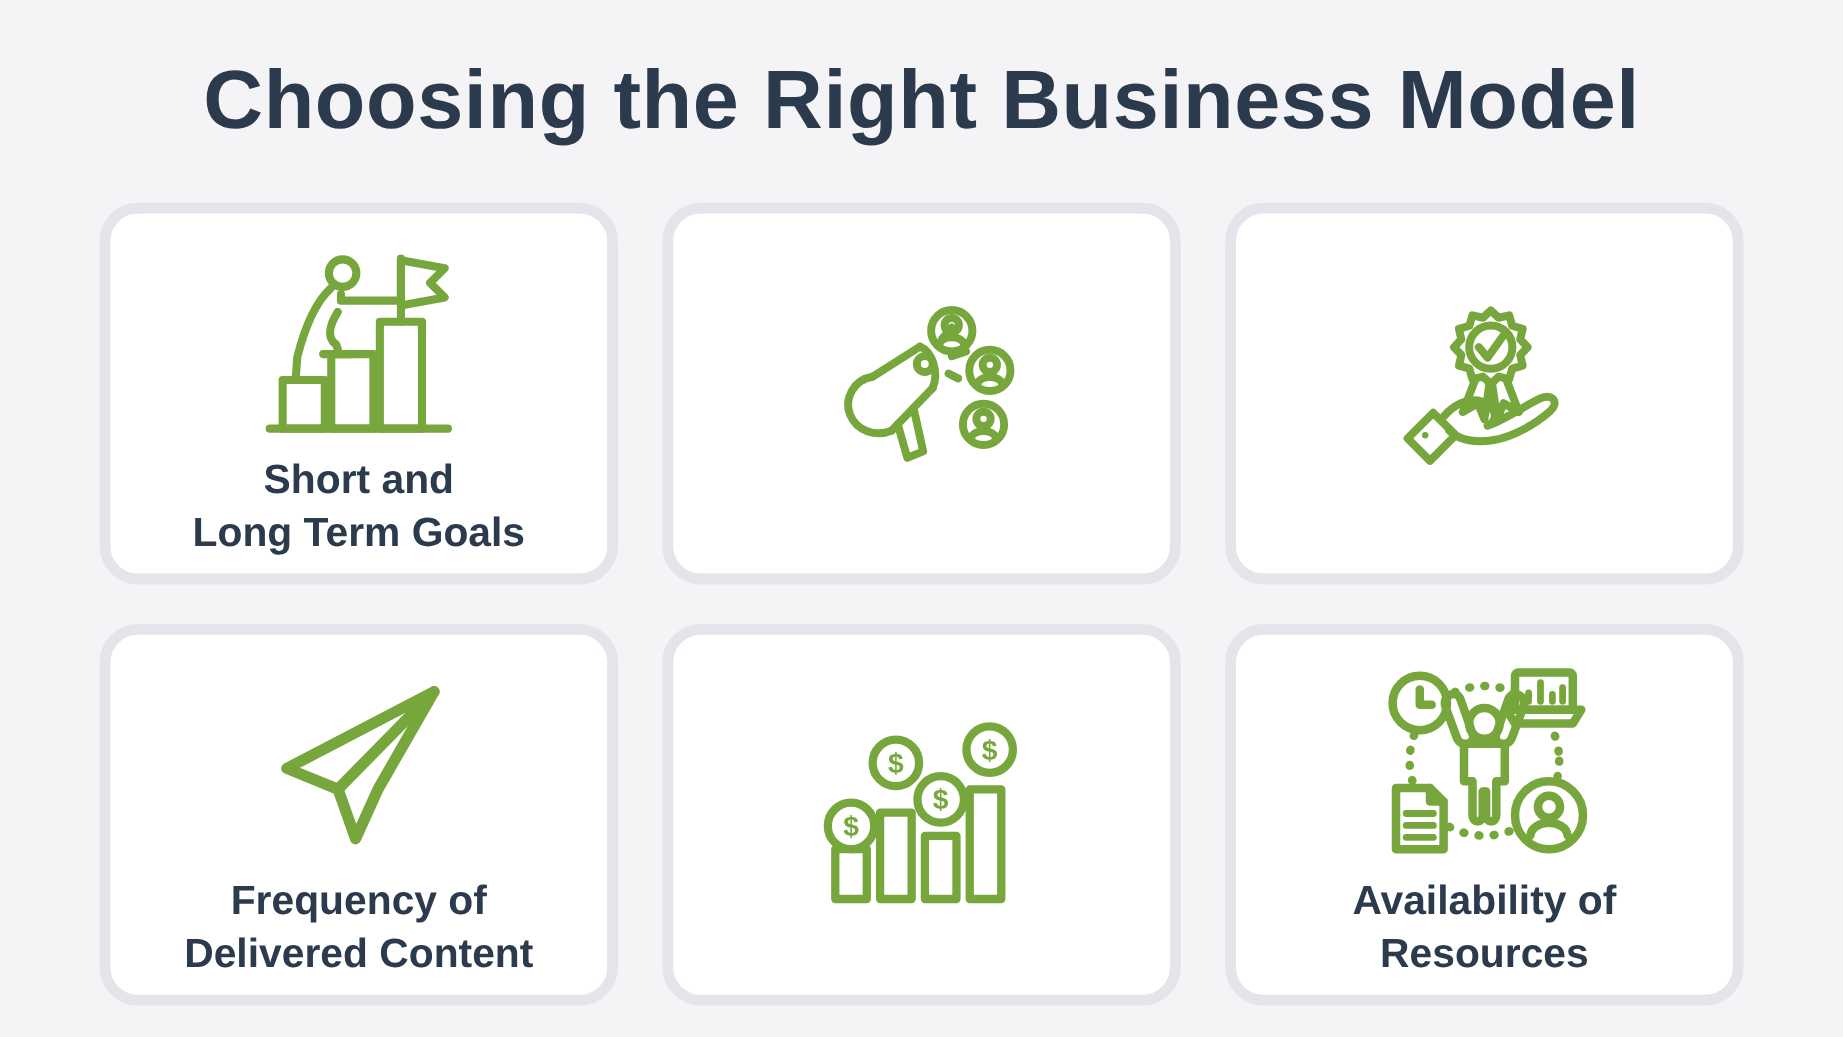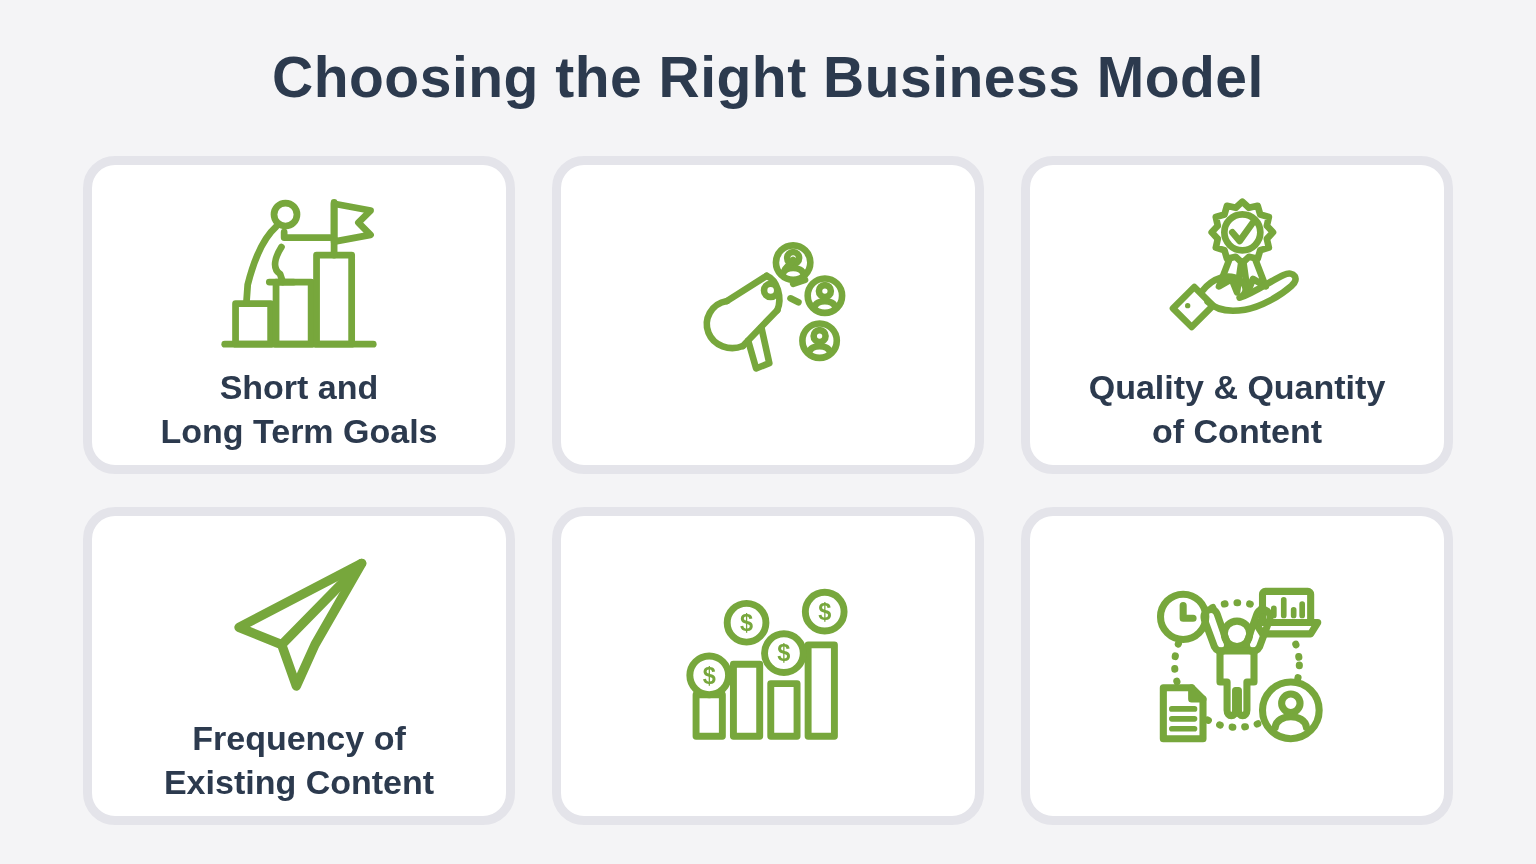--- a/index.html
+++ b/index.html
@@ -12,21 +12,21 @@
   *{box-sizing:border-box;}
   html,body{margin:0;padding:0;}
   body{
     width:1536px;height:864px;overflow:hidden;
     background:var(--bg);
     font-family:"Liberation Sans",sans-serif;
   }
   .title{
     margin:0;padding-top:44px;
     text-align:center;
-    font-size:57px;font-weight:bold;
+    font-size:69px;font-weight:bold;
     color:var(--navy);
     letter-spacing:.5px;
   }
   .grid{
     margin:46px auto 0;
     display:grid;
     grid-template-columns:repeat(3,432px);
     grid-auto-rows:318px;
     gap:33px 37px;
     justify-content:center;
@@ -120,33 +120,31 @@
           <path class="s" d="M87 28 L82.4 32.9 L83.9 39.5 L77.4 41.4 L75.5 47.9 L68.9 46.4 L64 51 L59.1 46.4 L52.5 47.9 L50.6 41.4 L44.1 39.5 L45.6 32.9 L41 28 L45.6 23.1 L44.1 16.5 L50.6 14.6 L52.5 8.1 L59.1 9.6 L64 5 L68.9 9.6 L75.5 8.1 L77.4 14.6 L83.9 16.5 L82.4 23.1 Z"></path>
           <circle class="s" cx="64" cy="28" r="13.5"></circle>
           <path class="s" d="M56.5 28 L62 34.5 L72 20.5"></path>
           <path class="s" d="M54 49 L46.5 68.5 L56 63 L60 73 L63 52"></path>
           <path class="s" d="M74 49 L81.5 68.5 L72 63 L68 73 L65 52"></path>
           <path class="s" d="M12 85 L28 69 L42 83 L26 99 Z"></path>
           <circle class="dot" cx="23" cy="83" r="2"></circle>
           <path class="s" d="M34 72 C42 62 54 58 62 64 C68 68 68 74 62 77 C72 74 86 64 95 60 C103 56.5 107 63 101 68 C92 76 78 84 66 86 C54 88 44 86 38 80"></path>
         </svg>
       </div>
-      <div class="label">Quality &amp; Quantity
-of Content</div>
     </div>
 
     <div class="card">
       <div class="icon-wrap">
         <svg class="ic" width="160" height="160" viewBox="0 0 120 120">
           <path class="s thick" d="M107 13 L15 61 L47 74 L58 105 L72 74 Z"></path>
           <path class="s thick" d="M107 13 L47 74"></path>
         </svg>
       </div>
       <div class="label">Frequency of
-Existing Content</div>
+Delivered Content</div>
     </div>
 
     <div class="card">
       <div class="icon-wrap">
         <svg class="ic" width="172" height="166" viewBox="0 0 124 120">
           <rect class="s" x="10" y="80" width="19" height="30"></rect>
           <rect class="s" x="37" y="58" width="19" height="52"></rect>
           <rect class="s" x="64" y="72" width="19" height="38"></rect>
           <rect class="s" x="91" y="44" width="19" height="66"></rect>
           <circle class="sw" cx="19.5" cy="66" r="14"></circle>
@@ -175,16 +173,18 @@
           <path class="s thin" d="M16 91 L32 91 M16 98 L32 98 M16 105 L32 105"></path>
           <circle class="sw" cx="100" cy="92" r="20"></circle>
           <circle class="s" cx="100" cy="87" r="6.5"></circle>
           <path class="s" d="M89 104 C90 94 110 94 111 104"></path>
           <circle class="sw" cx="62" cy="38" r="9"></circle>
           <path class="s" d="M39 28 C37 21 46 18 48 24 L55 44 C57 50 49 53 46 47 Z"></path>
           <path class="s" d="M85 28 C87 21 78 18 76 24 L69 44 C67 50 75 53 78 47 Z"></path>
           <path class="s" d="M50 50 L74 50 L74 72 L69 72 L69 92 C69 97 63 97 63 92 L63 78 L61 78 L61 92 C61 97 55 97 55 92 L55 72 L50 72 Z"></path>
         </svg>
       </div>
+      <div class="label">Availability of
+Resources</div>
     </div>
 
   </div>
 </div>
 
 </body></html>

